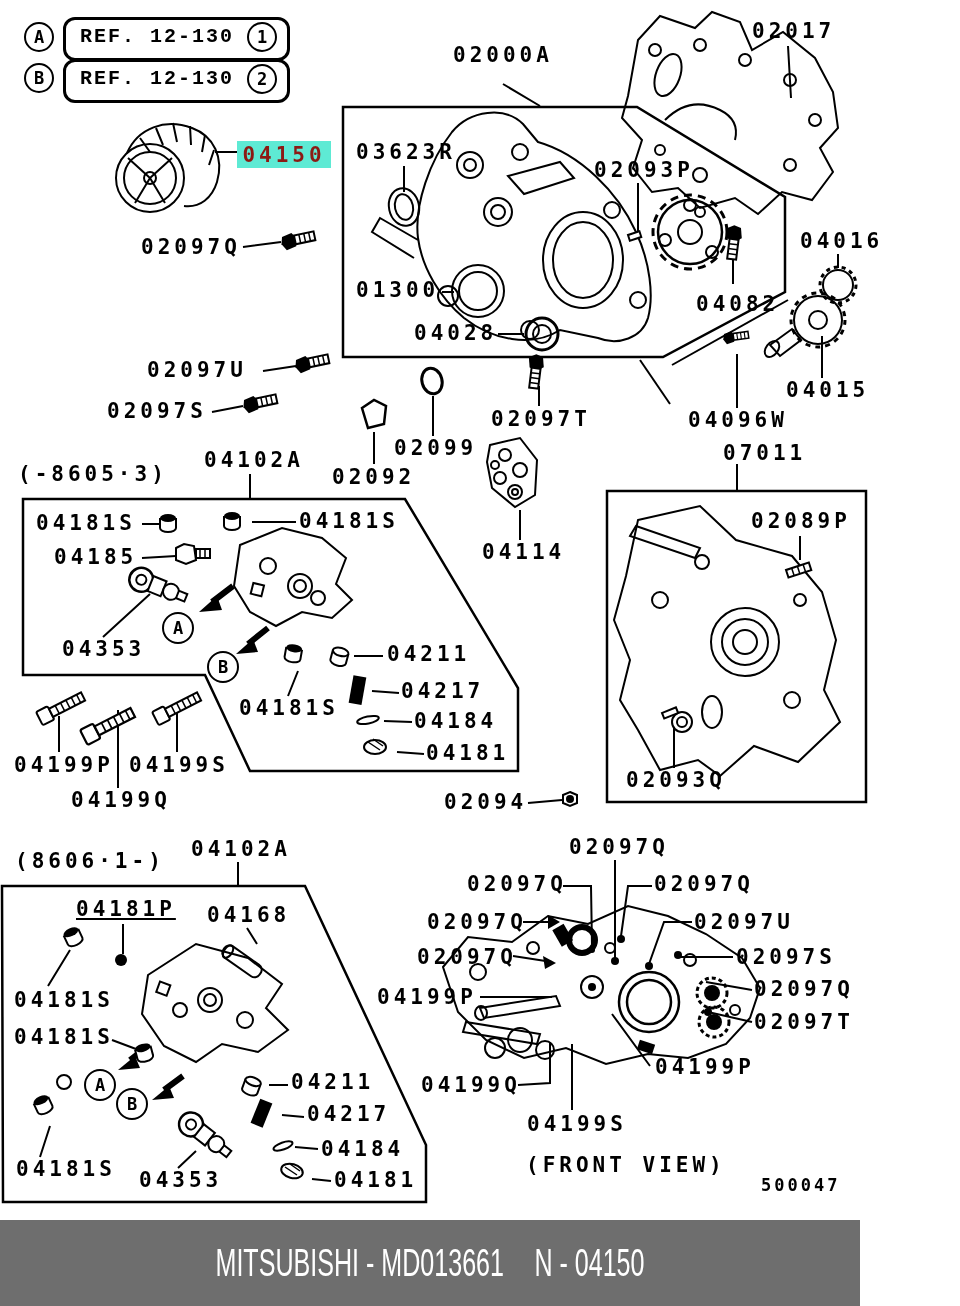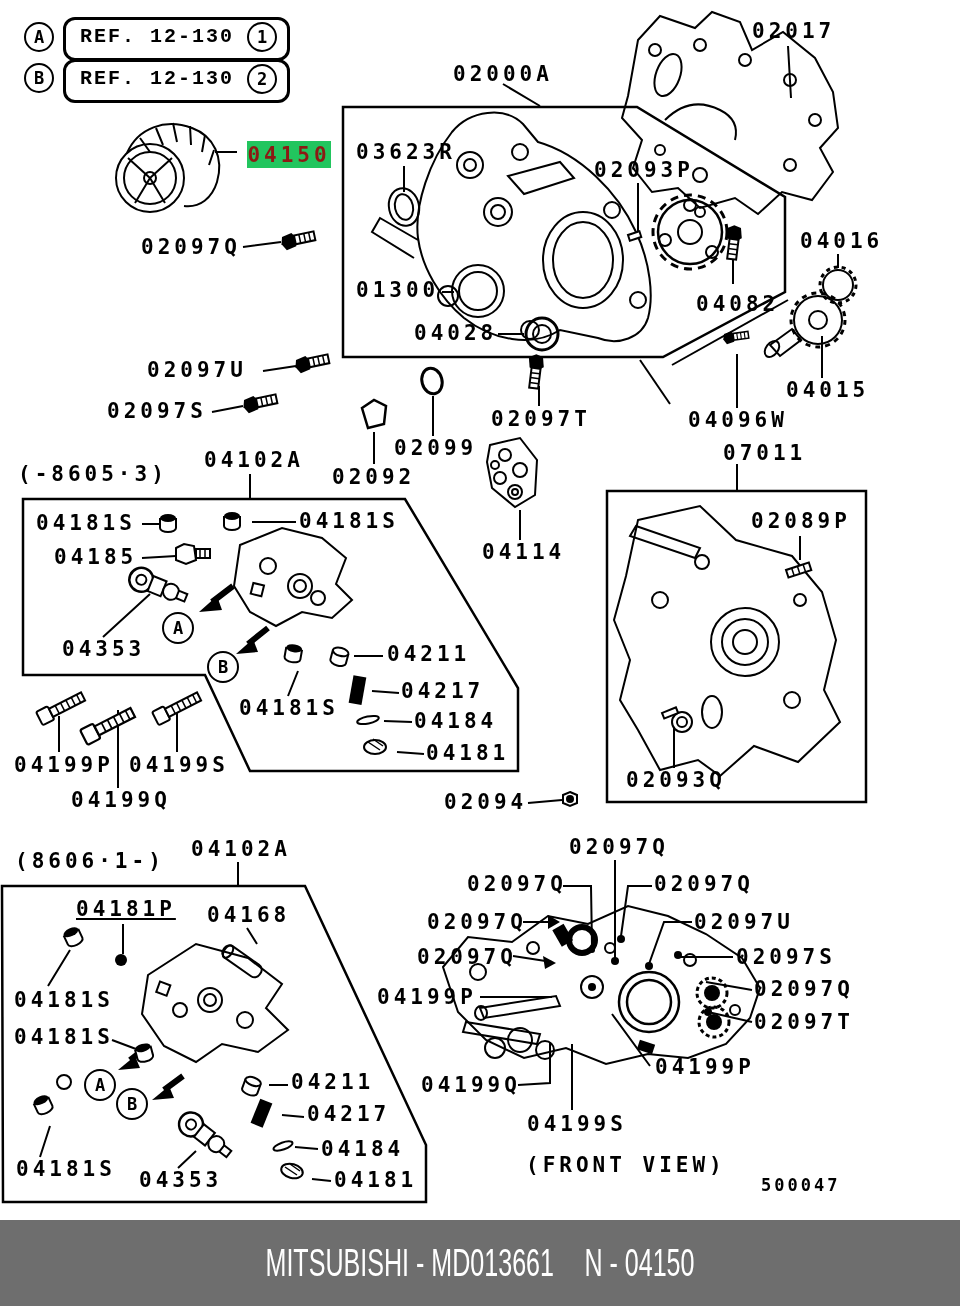--- a/index.html
+++ b/index.html
@@ -6,25 +6,25 @@
   #stage{position:relative;width:960px;height:1306px;background:#ffffff;overflow:hidden;
          font-family:"DejaVu Sans Mono",monospace;}
   #artwork{position:absolute;left:0;top:0;}
   .label{position:absolute;font:bold 21px "DejaVu Sans Mono",monospace;letter-spacing:4px;
          white-space:pre;color:#000;line-height:1;}
   .label.ref{font-size:20px;letter-spacing:2px;font-family:Liberation Mono, monospace;}
   .label.small{font-size:17px;letter-spacing:3px;}
   .badge{position:absolute;border:2.5px solid #000;border-radius:50%;background:#fff;
          display:flex;align-items:center;justify-content:center;
          font:bold 17px "DejaVu Sans Mono",monospace;color:#000;box-sizing:border-box;}
-  .hl{position:absolute;left:247px;top:141px;width:84px;height:27px;background:#22c55e;
+  .hl{position:absolute;left:237px;top:141px;width:94px;height:27px;background:#5eead4;
       color:#8c1a14;font:bold 21px "DejaVu Sans Mono",monospace;letter-spacing:4px;
       display:flex;align-items:center;justify-content:center;}
   .refbox{position:absolute;border:3px solid #000;border-radius:12px;background:#fff;}
-  #footer{position:absolute;left:0;top:1220px;width:960px;height:86px;background:#6e6e6e;
+  #footer{position:absolute;left:0;top:1220px;width:860px;height:86px;background:#6e6e6e;
           display:flex;align-items:center;justify-content:center;}
   #footer .ftext{color:#ffffff;font:400 38px "Liberation Sans",sans-serif;
           transform:scaleX(0.66);white-space:pre;display:flex;gap:46px;}
 </style>
 </head>
 <body>
 
 <div id="stage">
 
   <div class="refbox" style="left:63px;top:17px;width:221px;height:38px;"></div>
@@ -319,21 +319,21 @@
   <div class="hl">04150</div>
 
   <div id="footer">
     <div class="ftext">
       <span>MITSUBISHI - MD013661</span>
       <span>N - 04150</span>
     </div>
   </div>
 <div class="label ref" style="left: 80px; top: 27px;">REF. 12-130</div>
     <div class="label ref" style="left: 80px; top: 69px;">REF. 12-130</div>
-    <div class="label" style="left: 453px; top: 64px;">02000A</div>
+    <div class="label" style="left: 453px; top: 45px;">02000A</div>
     <div class="label" style="left: 752px; top: 21px;">02017</div>
     <div class="label" style="left: 356px; top: 142px;">03623R</div>
     <div class="label" style="left: 594px; top: 160px;">02093P</div>
     <div class="label" style="left: 800px; top: 231px;">04016</div>
     <div class="label" style="left: 141px; top: 237px;">02097Q</div>
     <div class="label" style="left: 696px; top: 294px;">04082</div>
     <div class="label" style="left: 356px; top: 280px;">01300</div>
     <div class="label" style="left: 414px; top: 323px;">04028</div>
     <div class="label" style="left: 147px; top: 360px;">02097U</div>
     <div class="label" style="left: 107px; top: 401px;">02097S</div>

